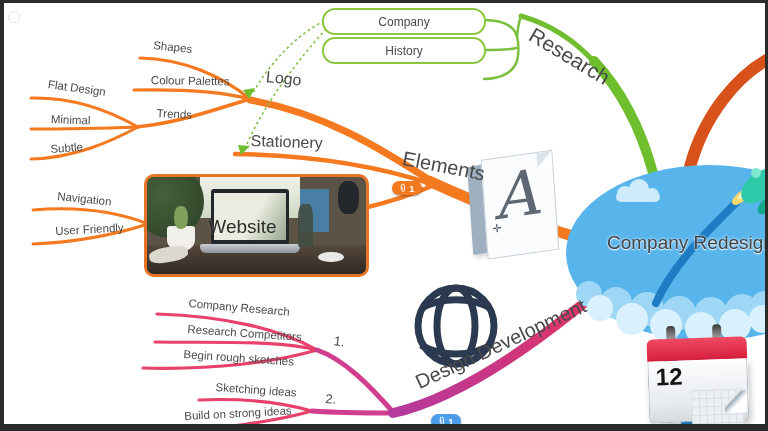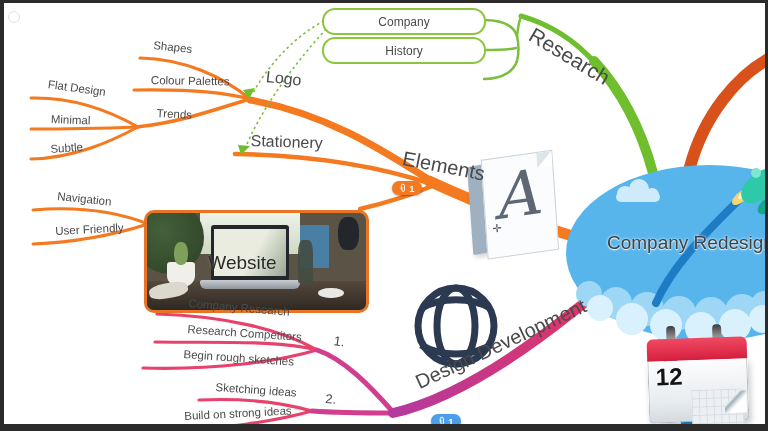--- a/index.html
+++ b/index.html
@@ -15,21 +15,21 @@
   
   .gbox { position:absolute; left:318px; width:160px; height:23px; background:#fff;
           border:2px solid #8cc63f; border-radius:13px; display:flex; align-items:center;
           justify-content:center; font-size:12px; color:#4a4a4a; z-index:6; }
   
   .badge { position:absolute; width:30px; height:14px; border-radius:8px; display:flex;
            align-items:center; justify-content:center; gap:2px; color:#fff; font-size:9.5px;
            font-weight:bold; z-index:8; box-shadow:0 1px 2px rgba(0,0,0,.35); }
   
   .photo { position:absolute; left:140px; top:171px; width:219px; height:97px; border:3px solid #e87425;
-           border-radius:10px; overflow:hidden; background:#5c5347; z-index:5;margin-top:36px; }
+           border-radius:10px; overflow:hidden; background:#5c5347; z-index:5; }
   .photo * { position:absolute; }
   .w-label { z-index:9; font-size:19px; color:#2b2b27; text-shadow:0 0 2px rgba(255,255,255,.35); }
   
   .aicon { position:absolute; left:464px; top:150px; width:96px; height:106px; z-index:5; transform:rotate(-4deg); }
   .aicon .spine { position:absolute; left:2px; top:10px; width:18px; height:88px; background:#9fb0c0;
                   border-radius:2px; transform:skewY(-7deg); box-shadow:2px 3px 5px rgba(0,0,0,.18); }
   .aicon .page { position:absolute; left:16px; top:2px; width:70px; height:98px; background:#fbfcfd;
                  border:1px solid #c9d2da; transform:skewY(-4deg); overflow:hidden; }
   .aicon .fold { position:absolute; right:-1px; top:-1px; width:0; height:0;
                  border-left:16px solid #dde4ea; border-top:16px solid #ffffff; transform:rotate(90deg); }

